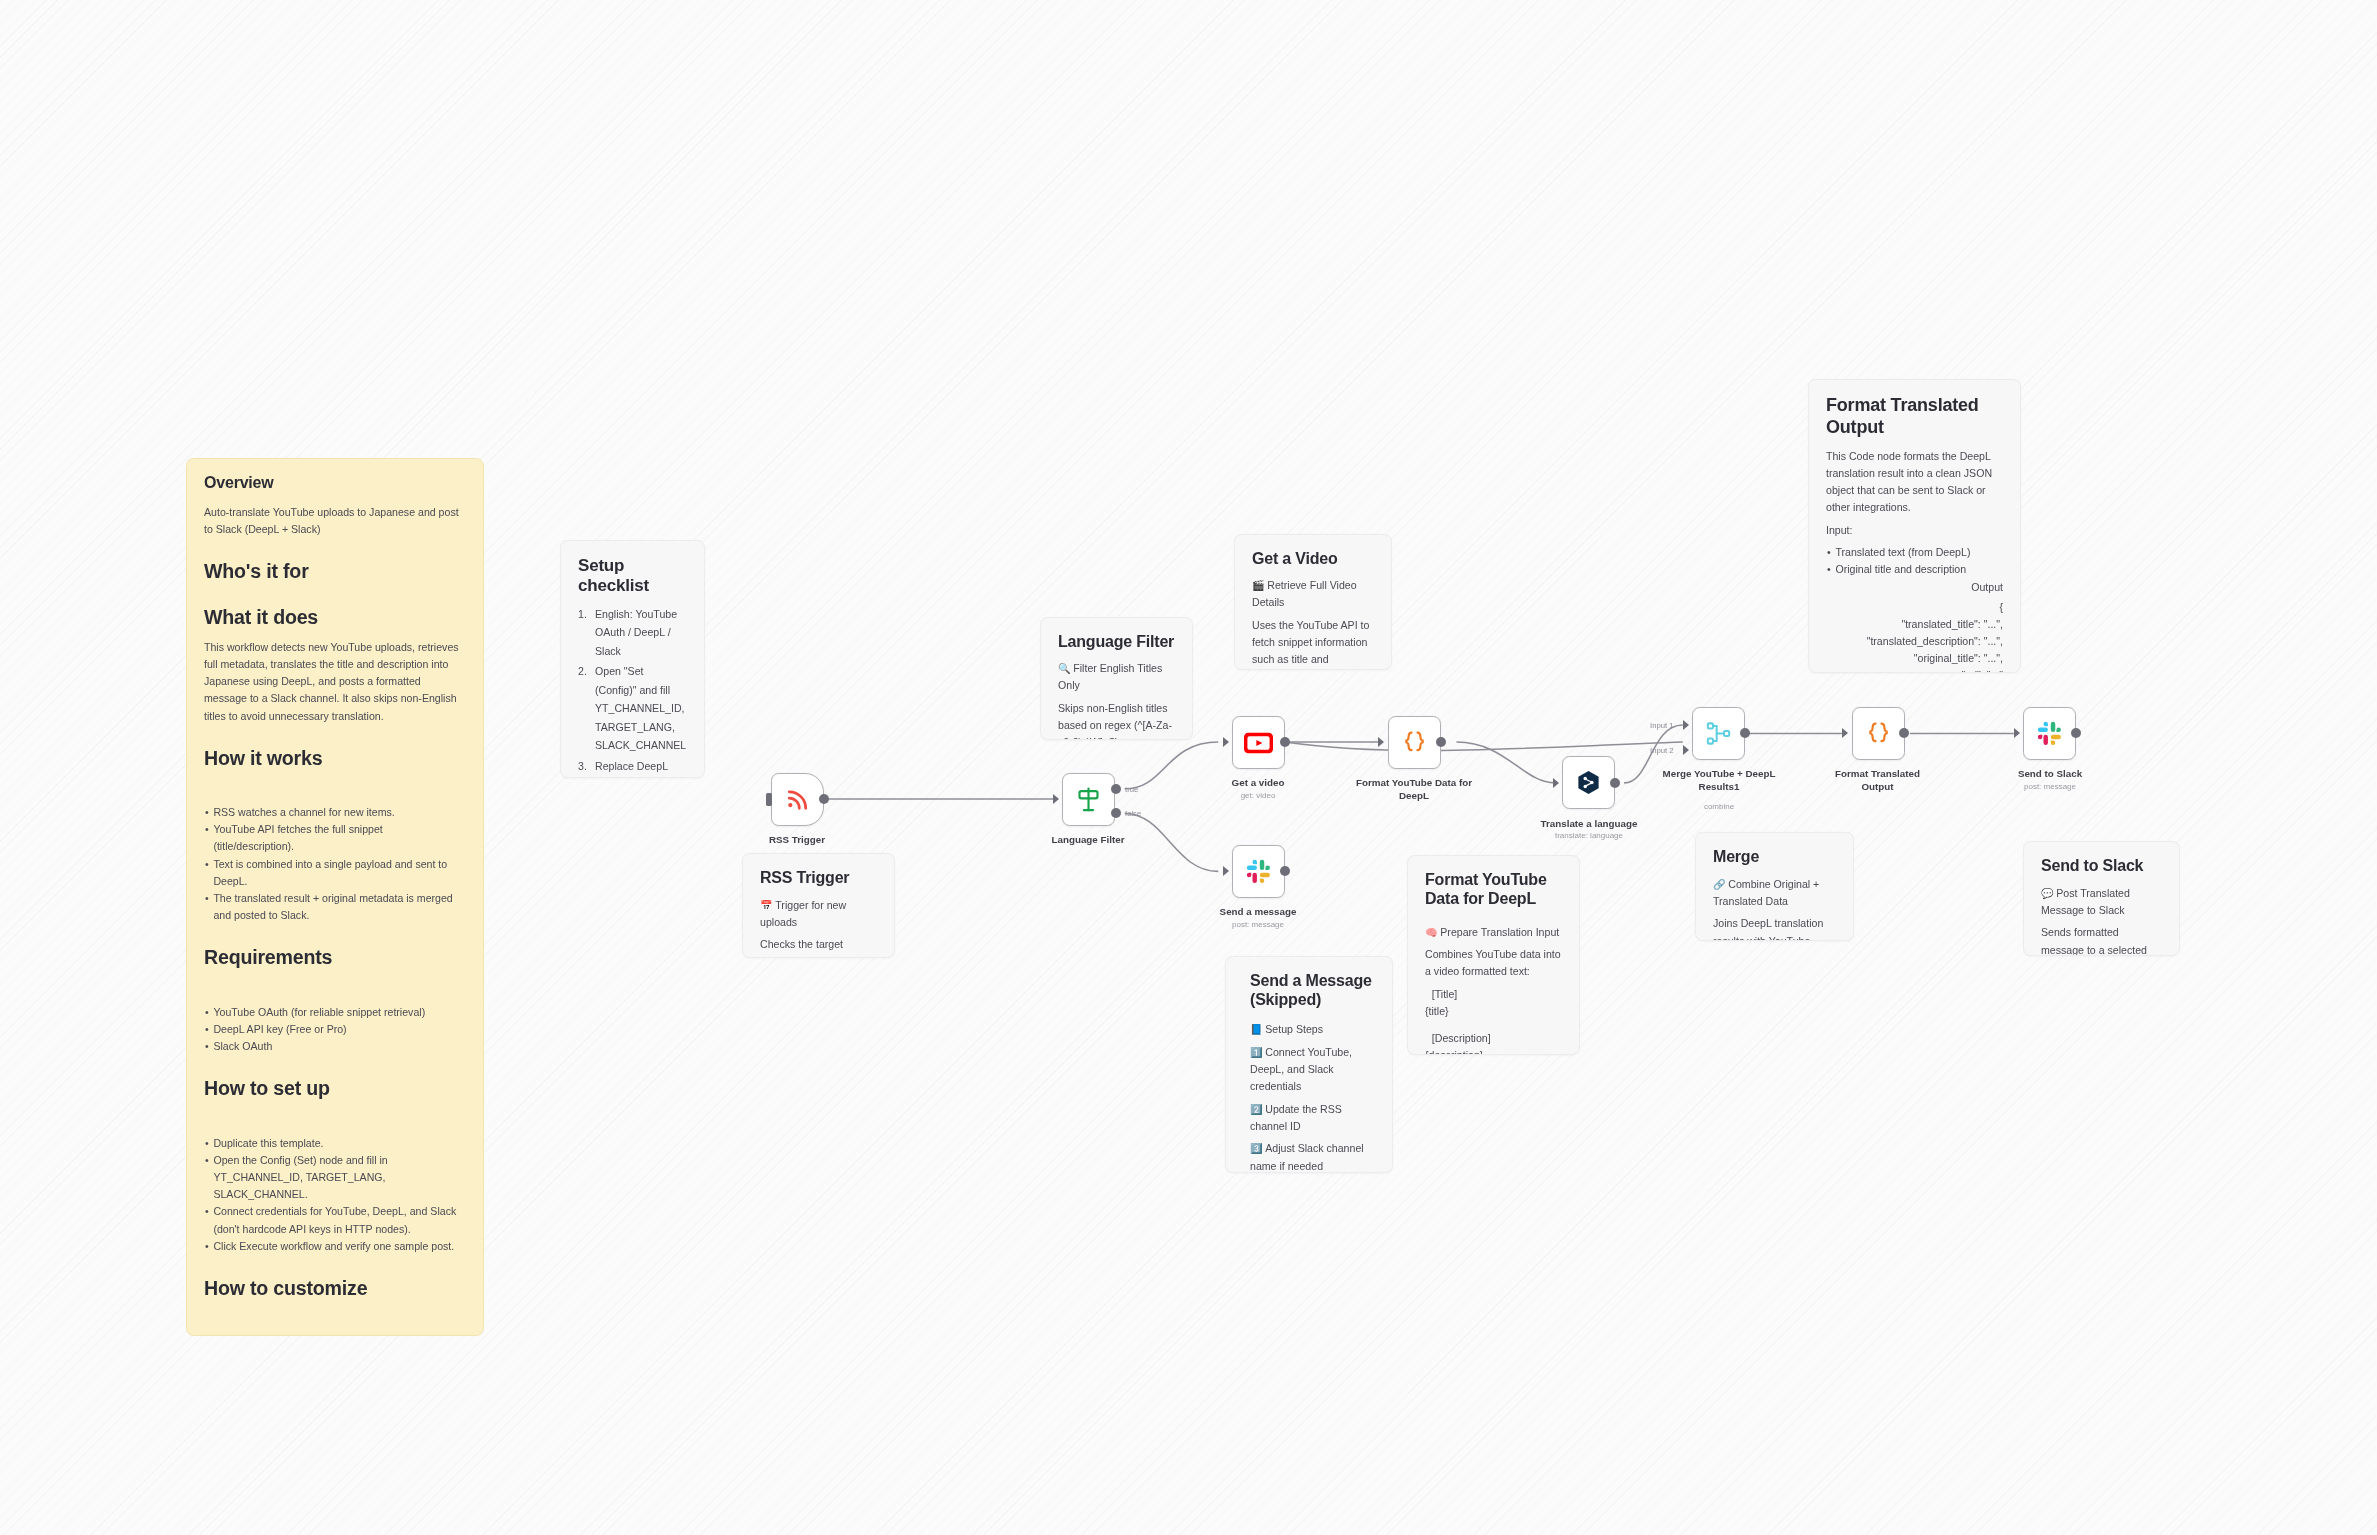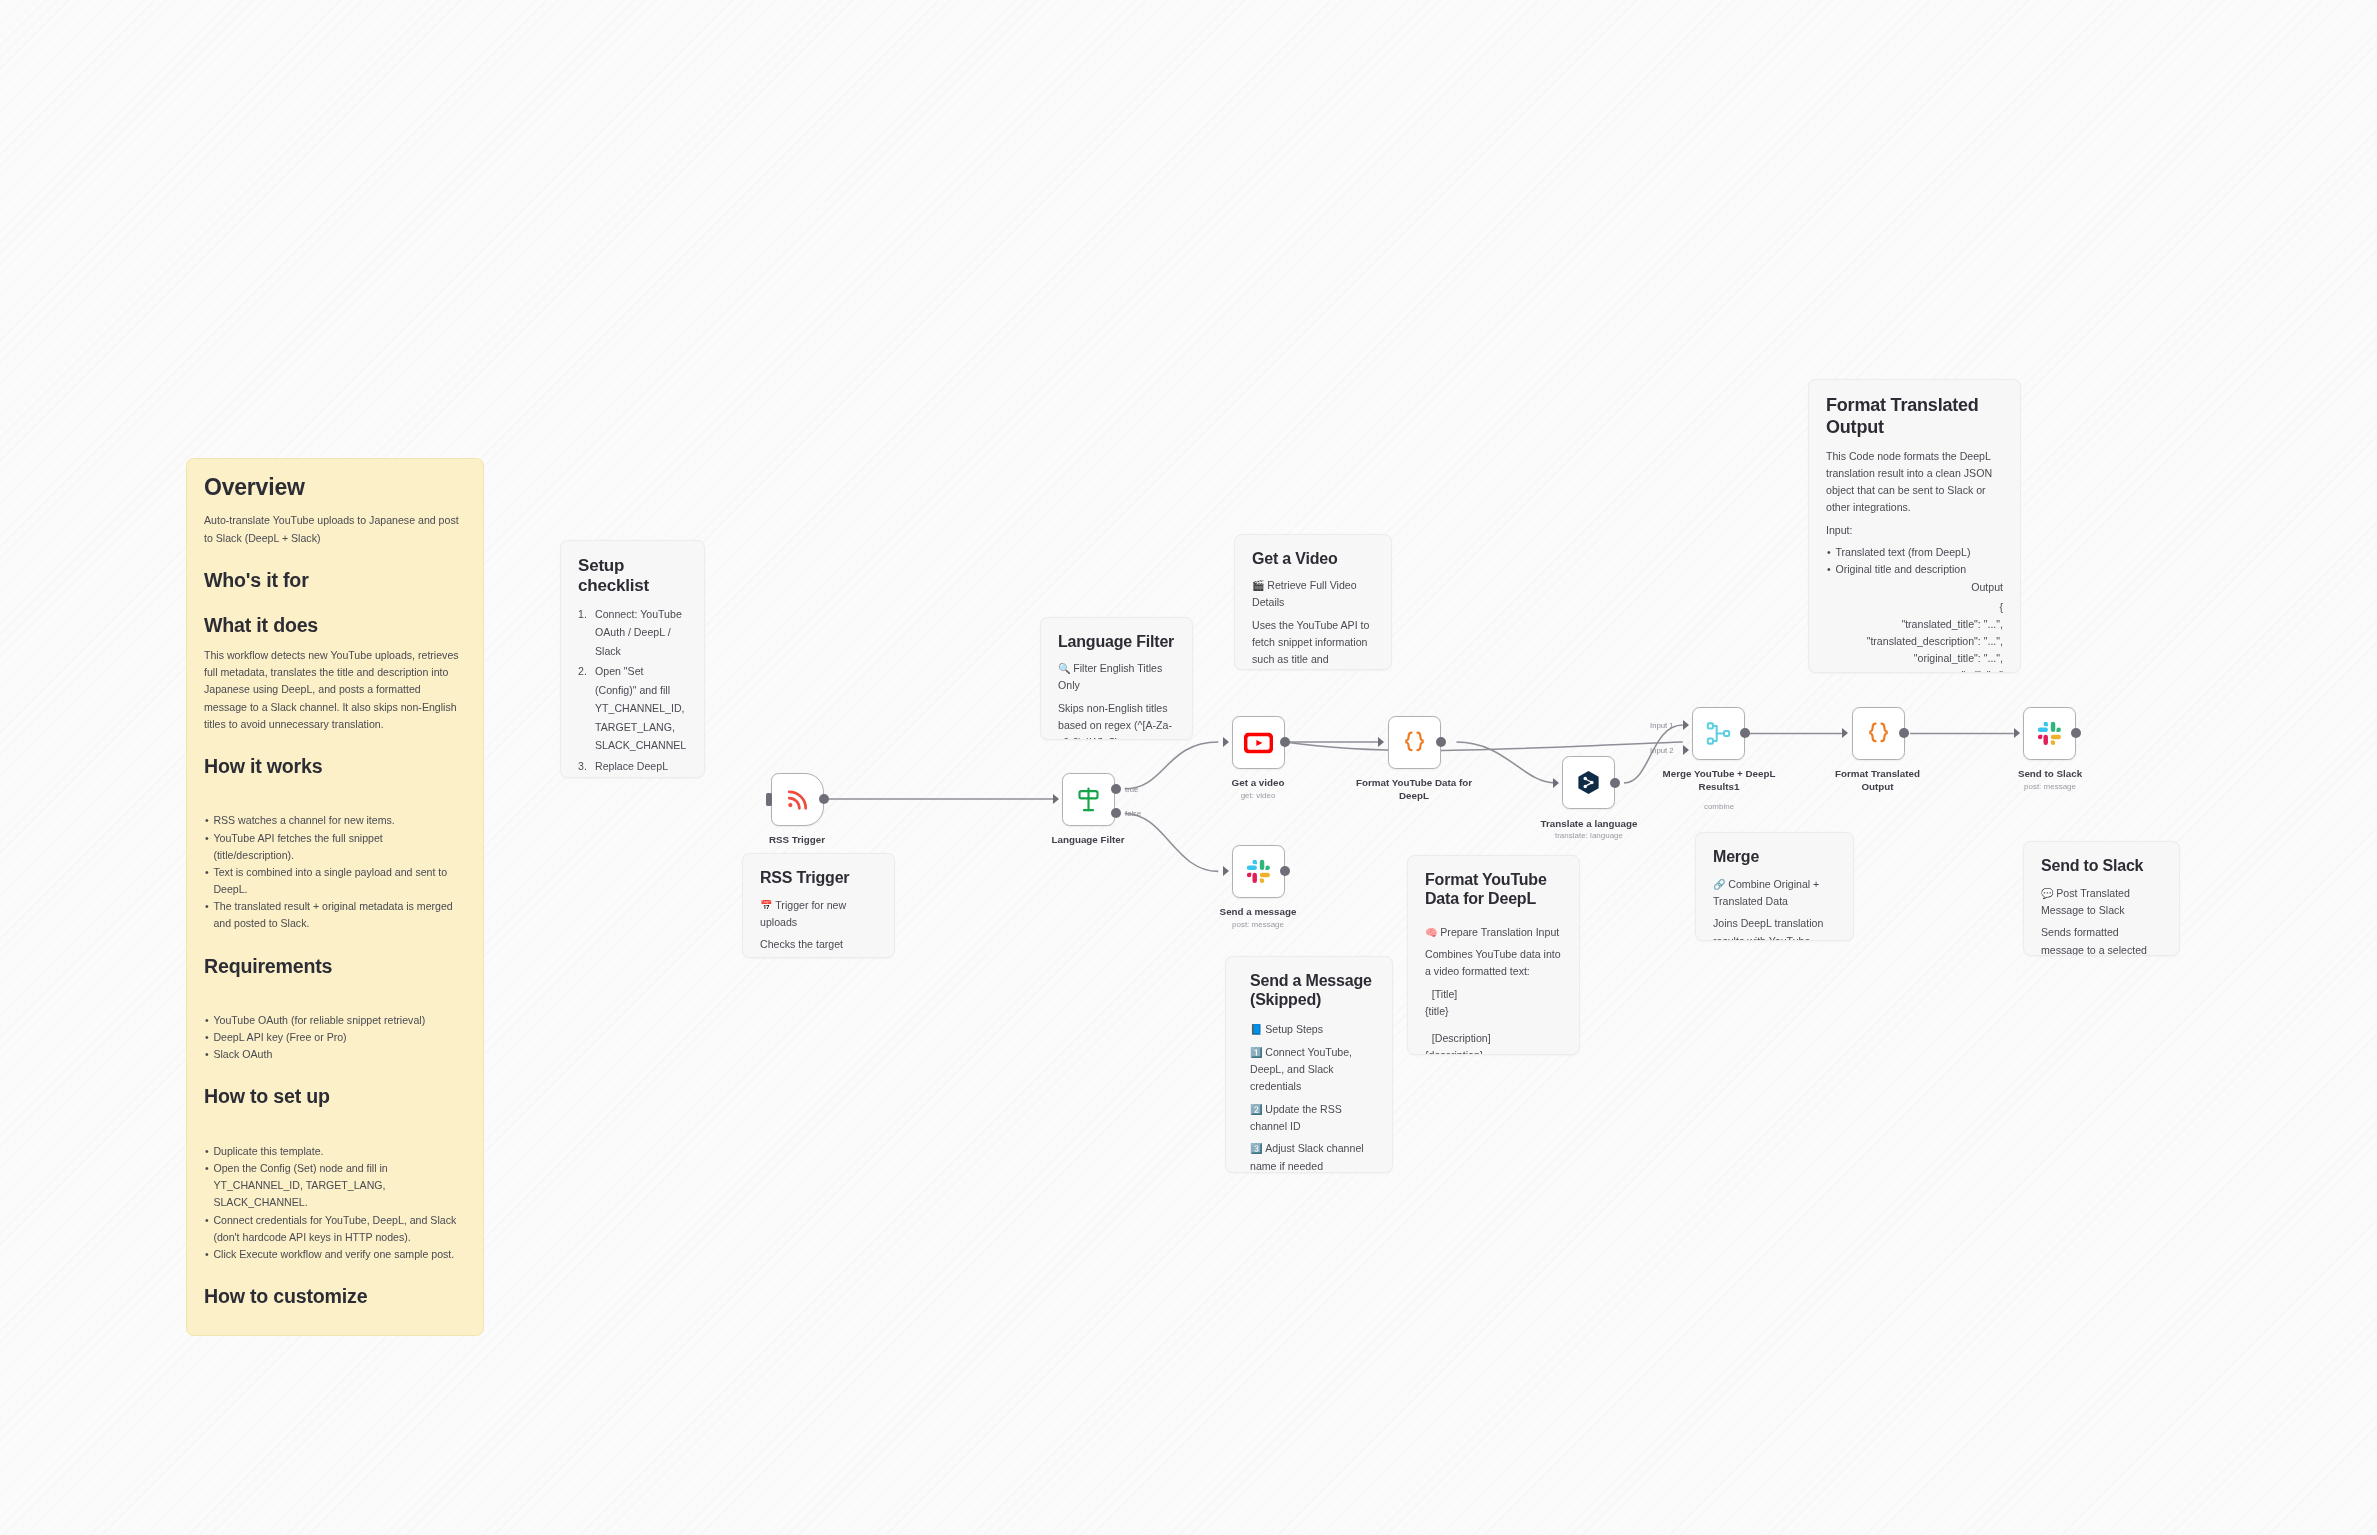--- a/index.html
+++ b/index.html
@@ -31,21 +31,21 @@
   .sticky.plain {
     background: #f7f7f8;
     border: 0.9px solid #ececee;
     box-shadow: 0 0.9px 1.7px rgba(0,0,0,0.035);
   }
   .sticky.yellow {
     background: #fbf0c8;
     border: 0.9px solid #f2e4ae;
   }
   .sticky h1 {
-    font-size: 23px;
+    font-size: 16px;
     font-weight: 700;
     line-height: 1.18;
     color: #2c2c34;
     letter-spacing: -0.2px;
     margin-bottom: 11px;
   }
   .sticky h2 {
     font-size: 19.6px;
     font-weight: 700;
     line-height: 1.2;
@@ -227,21 +227,21 @@
     <ul>
       <li>Change TARGET_LANG to any language supported by DeepL.</li>
 
     </ul>
 
   </div>
 
   <div class="sticky plain" style="left:560px; top:540px; width:145px; height:238px;">
     <h1 style="font-size:17px; margin-bottom:8.5px;">Setup checklist</h1>
     <ol>
-      <li>Connect: YouTube OAuth / DeepL / Slack</li>
+      <li>English: YouTube OAuth / DeepL / Slack</li>
       <li>Open "Set (Config)" and fill YT_CHANNEL_ID, TARGET_LANG, SLACK_CHANNEL</li>
       <li>Replace DeepL HTTP node with DeepL credential (no hardcoded key)</li>
 
     </ol>
   </div>
 
   <div class="sticky plain" style="left:742px; top:853px; width:153px; height:105px;">
     <h1 style="font-size:16px; margin-bottom:8.5px;">RSS Trigger</h1>
     <p><span class="emoji">📅</span><span>Trigger for new uploads</span></p>
     <p>Checks the target YouTube channel RSS feed for new video posts.</p>

